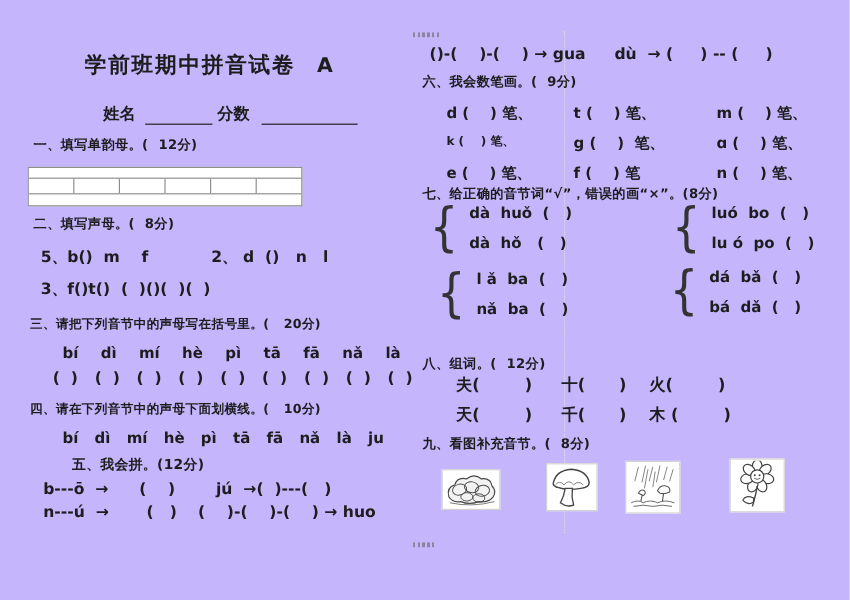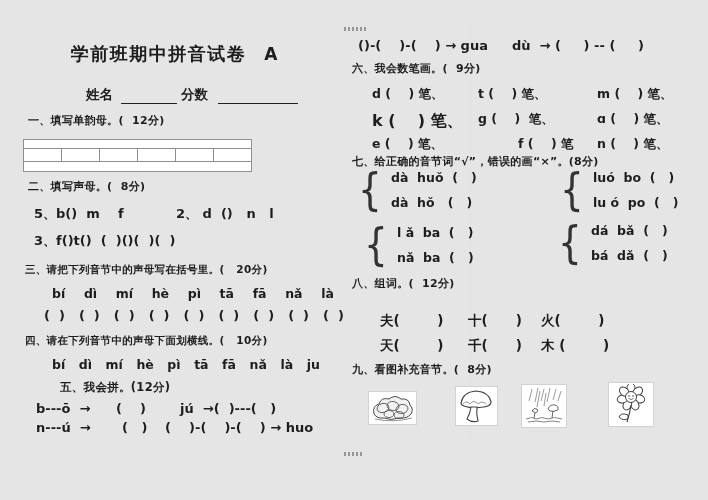--- a/index.html
+++ b/index.html
@@ -1,21 +1,21 @@
 <!DOCTYPE html>
 <html><head>
 <meta charset="utf-8">
 <style>
   html,body { margin:0; padding:0; }
   body {
     width:708px; height:500px; background:#ffffff;
     font-family:"DejaVu Sans","Liberation Sans",sans-serif;
     color:#1d1d1d;
   }
-  .page { position:relative; width:708px; height:500px; background:#e5e5e5; overflow:hidden; }
+  .page { position:relative; width:708px; height:500px; background:#c4b5fd; overflow:hidden; }
 
   .t   { position:absolute; white-space:pre; font-weight:700; }
   .sec { position:absolute; white-space:pre; font-weight:700; font-size:11px; letter-spacing:.3px; }
 
   .title { position:absolute; left:0; top:42px; width:348px; text-align:center;
            font-size:18px; font-weight:700; letter-spacing:1.5px; }
   .title .variant { margin-left:18px; letter-spacing:0; font-size:17px; }
 
   .nameline { position:absolute; left:86px; top:86px; font-size:13.5px; font-weight:700; }
   .blank { display:inline-block; border-bottom:1.5px solid #222; height:13px; vertical-align:bottom; }
@@ -126,25 +126,25 @@
   <div class="col-divider"></div>
   <div class="smudge" style="left:344px; top:27px; width:22px;"></div>
 
   <div class="t" style="left:512px; top:38px; font-size:13px;">dù  → (     ) -- (     )</div>
   <div class="t" style="left:358px; top:38px; font-size:13px;">()-(    )-(    ) → gua</div>
 
   <div class="sec" style="left:352px; top:61px;">六、我会数笔画。(  9分)</div>
   <div class="t" style="left:372px; top:86px;  font-size:12.5px;">d (    ) 笔、</div>
   <div class="t" style="left:478px; top:86px;  font-size:12.5px;">t (    ) 笔、</div>
   <div class="t" style="left:597px; top:86px;  font-size:12.5px;">m (    ) 笔、</div>
-  <div class="t" style="left:372px; top:111px; font-size:16px;">k (    ) 笔、</div>
+  <div class="t" style="left:372px; top:111px; font-size:10px;">k (    ) 笔、</div>
   <div class="t" style="left:478px; top:111px; font-size:12.5px;">g (    )  笔、</div>
   <div class="t" style="left:597px; top:111px; font-size:12.5px;">ɑ (    ) 笔、</div>
   <div class="t" style="left:372px; top:136px; font-size:12.5px;">e (    ) 笔、</div>
-  <div class="t" style="left:478px; top:136px; font-size:12.5px;margin-left:40px;">f (    ) 笔</div>
+  <div class="t" style="left:478px; top:136px; font-size:12.5px;">f (    ) 笔</div>
   <div class="t" style="left:597px; top:136px; font-size:12.5px;">n (    ) 笔、</div>
 
   <div class="sec" style="left:352px; top:154px;">七、给正确的音节词“√”，错误的画“×”。(8分)</div>
 
   <div class="vgroup" style="left:356px; top:168px;">
     <span class="brace">{</span>
     <div class="glines">
       <span>dà  huǒ  (   )</span>
       <span>dà  hǒ   (   )</span>
     </div>
@@ -164,21 +164,21 @@
     </div>
   </div>
   <div class="vgroup" style="left:556px; top:221px;">
     <span class="brace">{</span>
     <div class="glines">
       <span>dá  bǎ  (   )</span>
       <span>bá  dǎ  (   )</span>
     </div>
   </div>
 
-  <div class="sec" style="left:352px; top:276px;">八、组词。(  12分)</div>
+  <div class="sec" style="left:352px; top:296px;">八、组词。(  12分)</div>
   <div class="t" style="left:380px; top:312px; font-size:13.5px;">夫(        )</div>
   <div class="t" style="left:468px; top:312px; font-size:13.5px;">十(      )</div>
   <div class="t" style="left:541px; top:312px; font-size:13.5px;">火(        )</div>
   <div class="t" style="left:380px; top:337px; font-size:13.5px;">天(        )</div>
   <div class="t" style="left:468px; top:337px; font-size:13.5px;">千(      )</div>
   <div class="t" style="left:541px; top:337px; font-size:13.5px;">木 (        )</div>
 
   <div class="sec" style="left:352px; top:362px;">九、看图补充音节。(  8分)</div>
 
   <div class="pic" style="left:368px; top:391px; width:47px; height:32px;">

